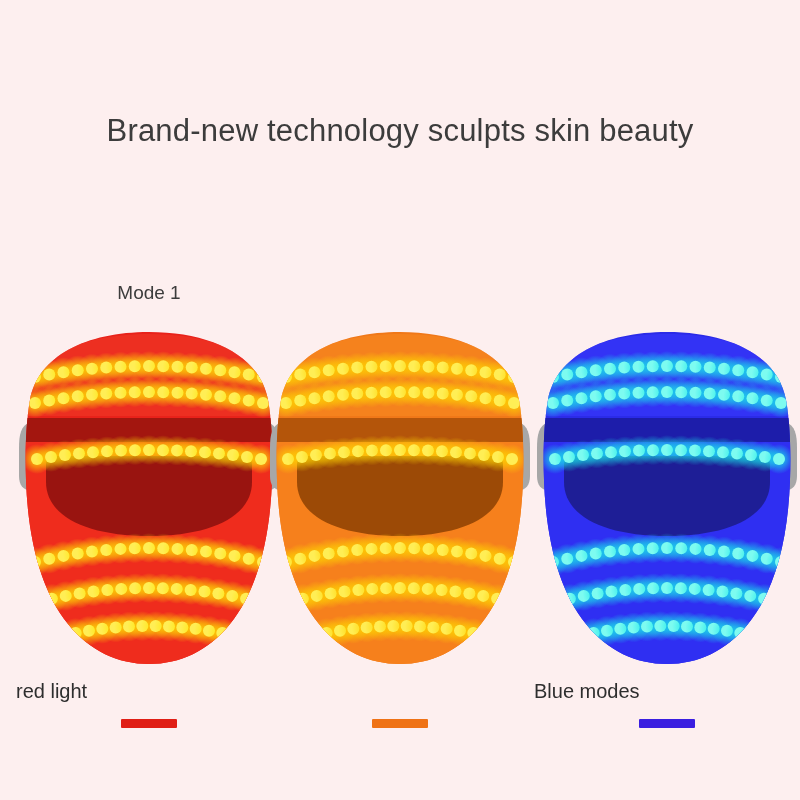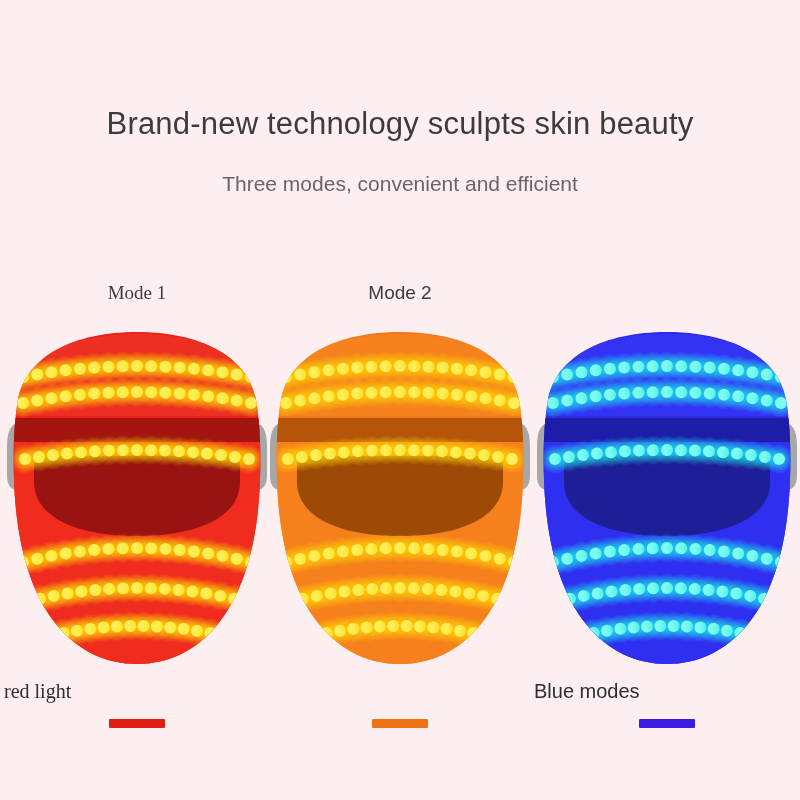--- a/index.html
+++ b/index.html
@@ -18,21 +18,21 @@
   .page {
     position: relative;
     width: 800px;
     height: 800px;
     background: #fdefef;
   }
 
   
   .headline {
     position: absolute;
-    top: 106px;
+    top: 113px;
     left: 0;
     width: 800px;
     text-align: center;
     font-size: 31px;
     color: #3c3c3c;
     letter-spacing: 0.2px;
     white-space: nowrap;
   }
   .subhead {
     position: absolute;
@@ -52,21 +52,21 @@
     left: 0;
     width: 800px;
     height: 470px;
   }
   .mode-col {
     position: absolute;
     top: 0;
     width: 266px;
     height: 470px;
   }
-  .mode-col.c0 { left: 4px; font-family: Liberation Serif, serif; }
+  .mode-col.c0 { left: 16px; }
   .mode-col.c1 { left: 267px; }
   .mode-col.c2 { left: 534px; }
 
   .mode-title {
     position: absolute;
     top: 0;
     left: 0;
     width: 266px;
     text-align: center;
     font-size: 19px;
@@ -104,21 +104,20 @@
     height: 9px;
     border-radius: 1px;
   }
 </style>
 </head>
 <body style="background: rgb(253, 239, 239);">
 
 <div class="page" style="background: rgb(253, 239, 239);">
 
   <div class="headline" style="color: rgb(60, 60, 60);">Brand-new technology sculpts skin beauty</div>
-  <div class="subhead" style="color: rgb(109, 99, 99);">Three modes, convenient and efficient</div>
 
   <div class="modes">
 
     <div class="mode-col c0">
       <div class="mode-title">Mode 1</div>
       <div class="mask-wrap">
           <svg viewBox="0 0 266 336" width="266" height="336" class="mask-svg">
             <defs>
               <radialGradient id="glow0">
                 <stop offset="0%" stop-color="#ffe400" stop-opacity="0.95"></stop>
@@ -354,21 +353,20 @@
                 <circle cx="233.00" cy="309.00" r="6" fill="#ffee55"></circle>
               </g>
             </g>
           </svg>
         </div>
       <div class="light-name">red light</div>
       <div class="swatch" style="background: rgb(224, 30, 21);"></div>
     </div>
 
     <div class="mode-col c1">
-      <div class="mode-title">Mode 2</div>
       <div class="mask-wrap">
           <svg viewBox="0 0 266 336" width="266" height="336" class="mask-svg">
             <defs>
               <radialGradient id="glow1">
                 <stop offset="0%" stop-color="#ffd400" stop-opacity="0.95"></stop>
                 <stop offset="55%" stop-color="#ffd400" stop-opacity="0.45"></stop>
                 <stop offset="100%" stop-color="#ffd400" stop-opacity="0"></stop>
               </radialGradient>
               <clipPath id="bodyclip1">
                 <path d="M133 2 C70 2 22 26 14 70 C10 92 9 120 10 150 C12 212 26 262 52 294 C74 321 102 334 133 334 C164 334 192 321 214 294 C240 262 254 212 256 150 C257 120 256 92 252 70 C244 26 196 2 133 2 Z"></path>

